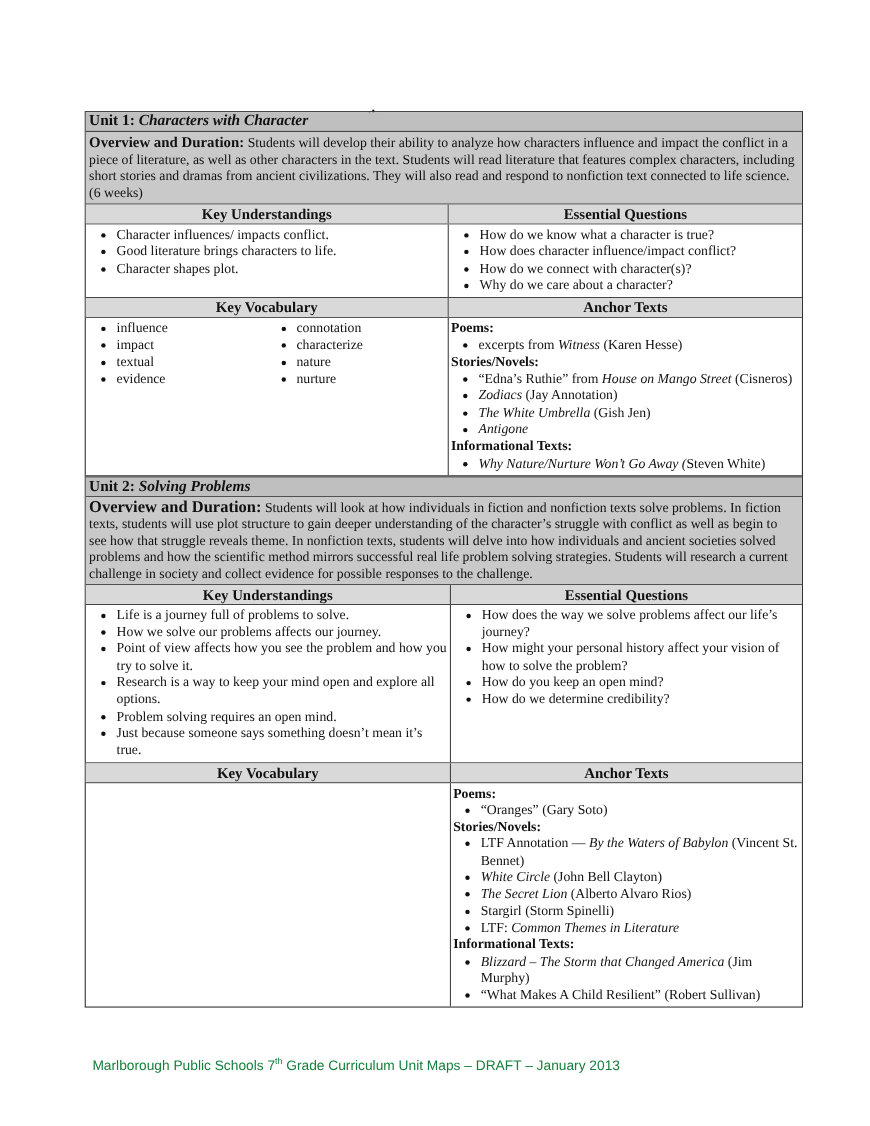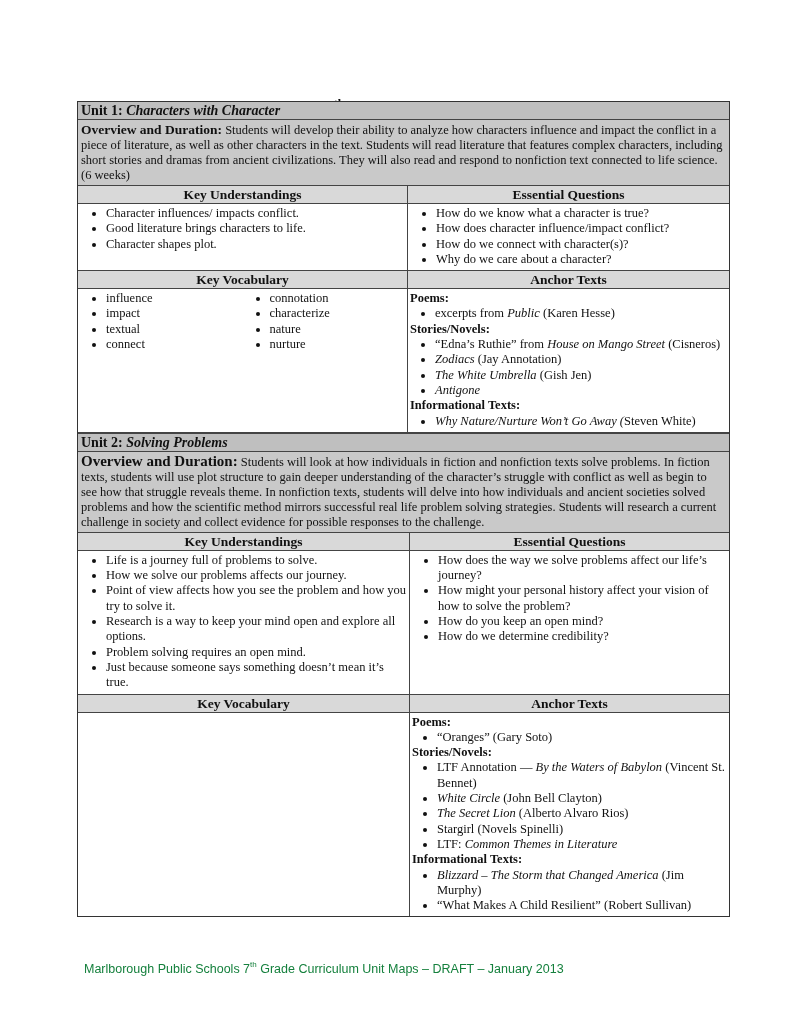--- a/index.html
+++ b/index.html
@@ -94,34 +94,34 @@
     <div class="cell left hdr">Key Vocabulary</div>
     <div class="cell right hdr">Anchor Texts</div>
   </div>
   <div class="row">
     <div class="cell left body">
       <div class="vocab">
         <ul>
           <li>influence</li>
           <li>impact</li>
           <li>textual</li>
-          <li>connect</li>
+          <li>evidence</li>
         </ul>
         <ul>
           <li>connotation</li>
           <li>characterize</li>
           <li>nature</li>
           <li>nurture</li>
         </ul>
       </div>
     </div>
     <div class="cell right body anchor">
       <div class="sub-h">Poems:</div>
       <ul>
-        <li><span>excerpts from </span><i>Public</i><span> (Karen Hesse)</span></li>
+        <li><span>excerpts from </span><i>Witness</i><span> (Karen Hesse)</span></li>
       </ul>
       <div class="sub-h">Stories/Novels:</div>
       <ul>
         <li><span>“Edna’s Ruthie” from </span><i>House on Mango Street</i><span> (Cisneros)</span></li>
         <li><span></span><i>Zodiacs</i><span> (Jay Annotation)</span></li>
         <li><span></span><i>The White Umbrella</i><span> (Gish Jen)</span></li>
         <li><span></span><i>Antigone</i><span></span></li>
       </ul>
       <div class="sub-h">Informational Texts:</div>
       <ul>
@@ -167,21 +167,21 @@
     <div class="cell right body anchor">
       <div class="sub-h">Poems:</div>
       <ul>
         <li><span>“Oranges” (Gary Soto)</span><i></i><span></span></li>
       </ul>
       <div class="sub-h">Stories/Novels:</div>
       <ul>
         <li><span>LTF Annotation — </span><i>By the Waters of Babylon</i><span> (Vincent St. Bennet)</span></li>
         <li><span></span><i>White Circle</i><span> (John Bell Clayton)</span></li>
         <li><span></span><i>The Secret Lion</i><span> (Alberto Alvaro Rios)</span></li>
-        <li><span>Stargirl (Novels Spinelli)</span><i></i><span></span></li>
+        <li><span>Stargirl (Storm Spinelli)</span><i></i><span></span></li>
         <li><span>LTF: </span><i>Common Themes in Literature</i><span></span></li>
       </ul>
       <div class="sub-h">Informational Texts:</div>
       <ul>
         <li><span></span><i>Blizzard – The Storm that Changed America</i><span> (Jim Murphy)</span></li>
         <li><span>“What Makes A Child Resilient” (Robert Sullivan)</span><i></i><span></span></li>
       </ul>
     </div>
   </div>
 </div>

